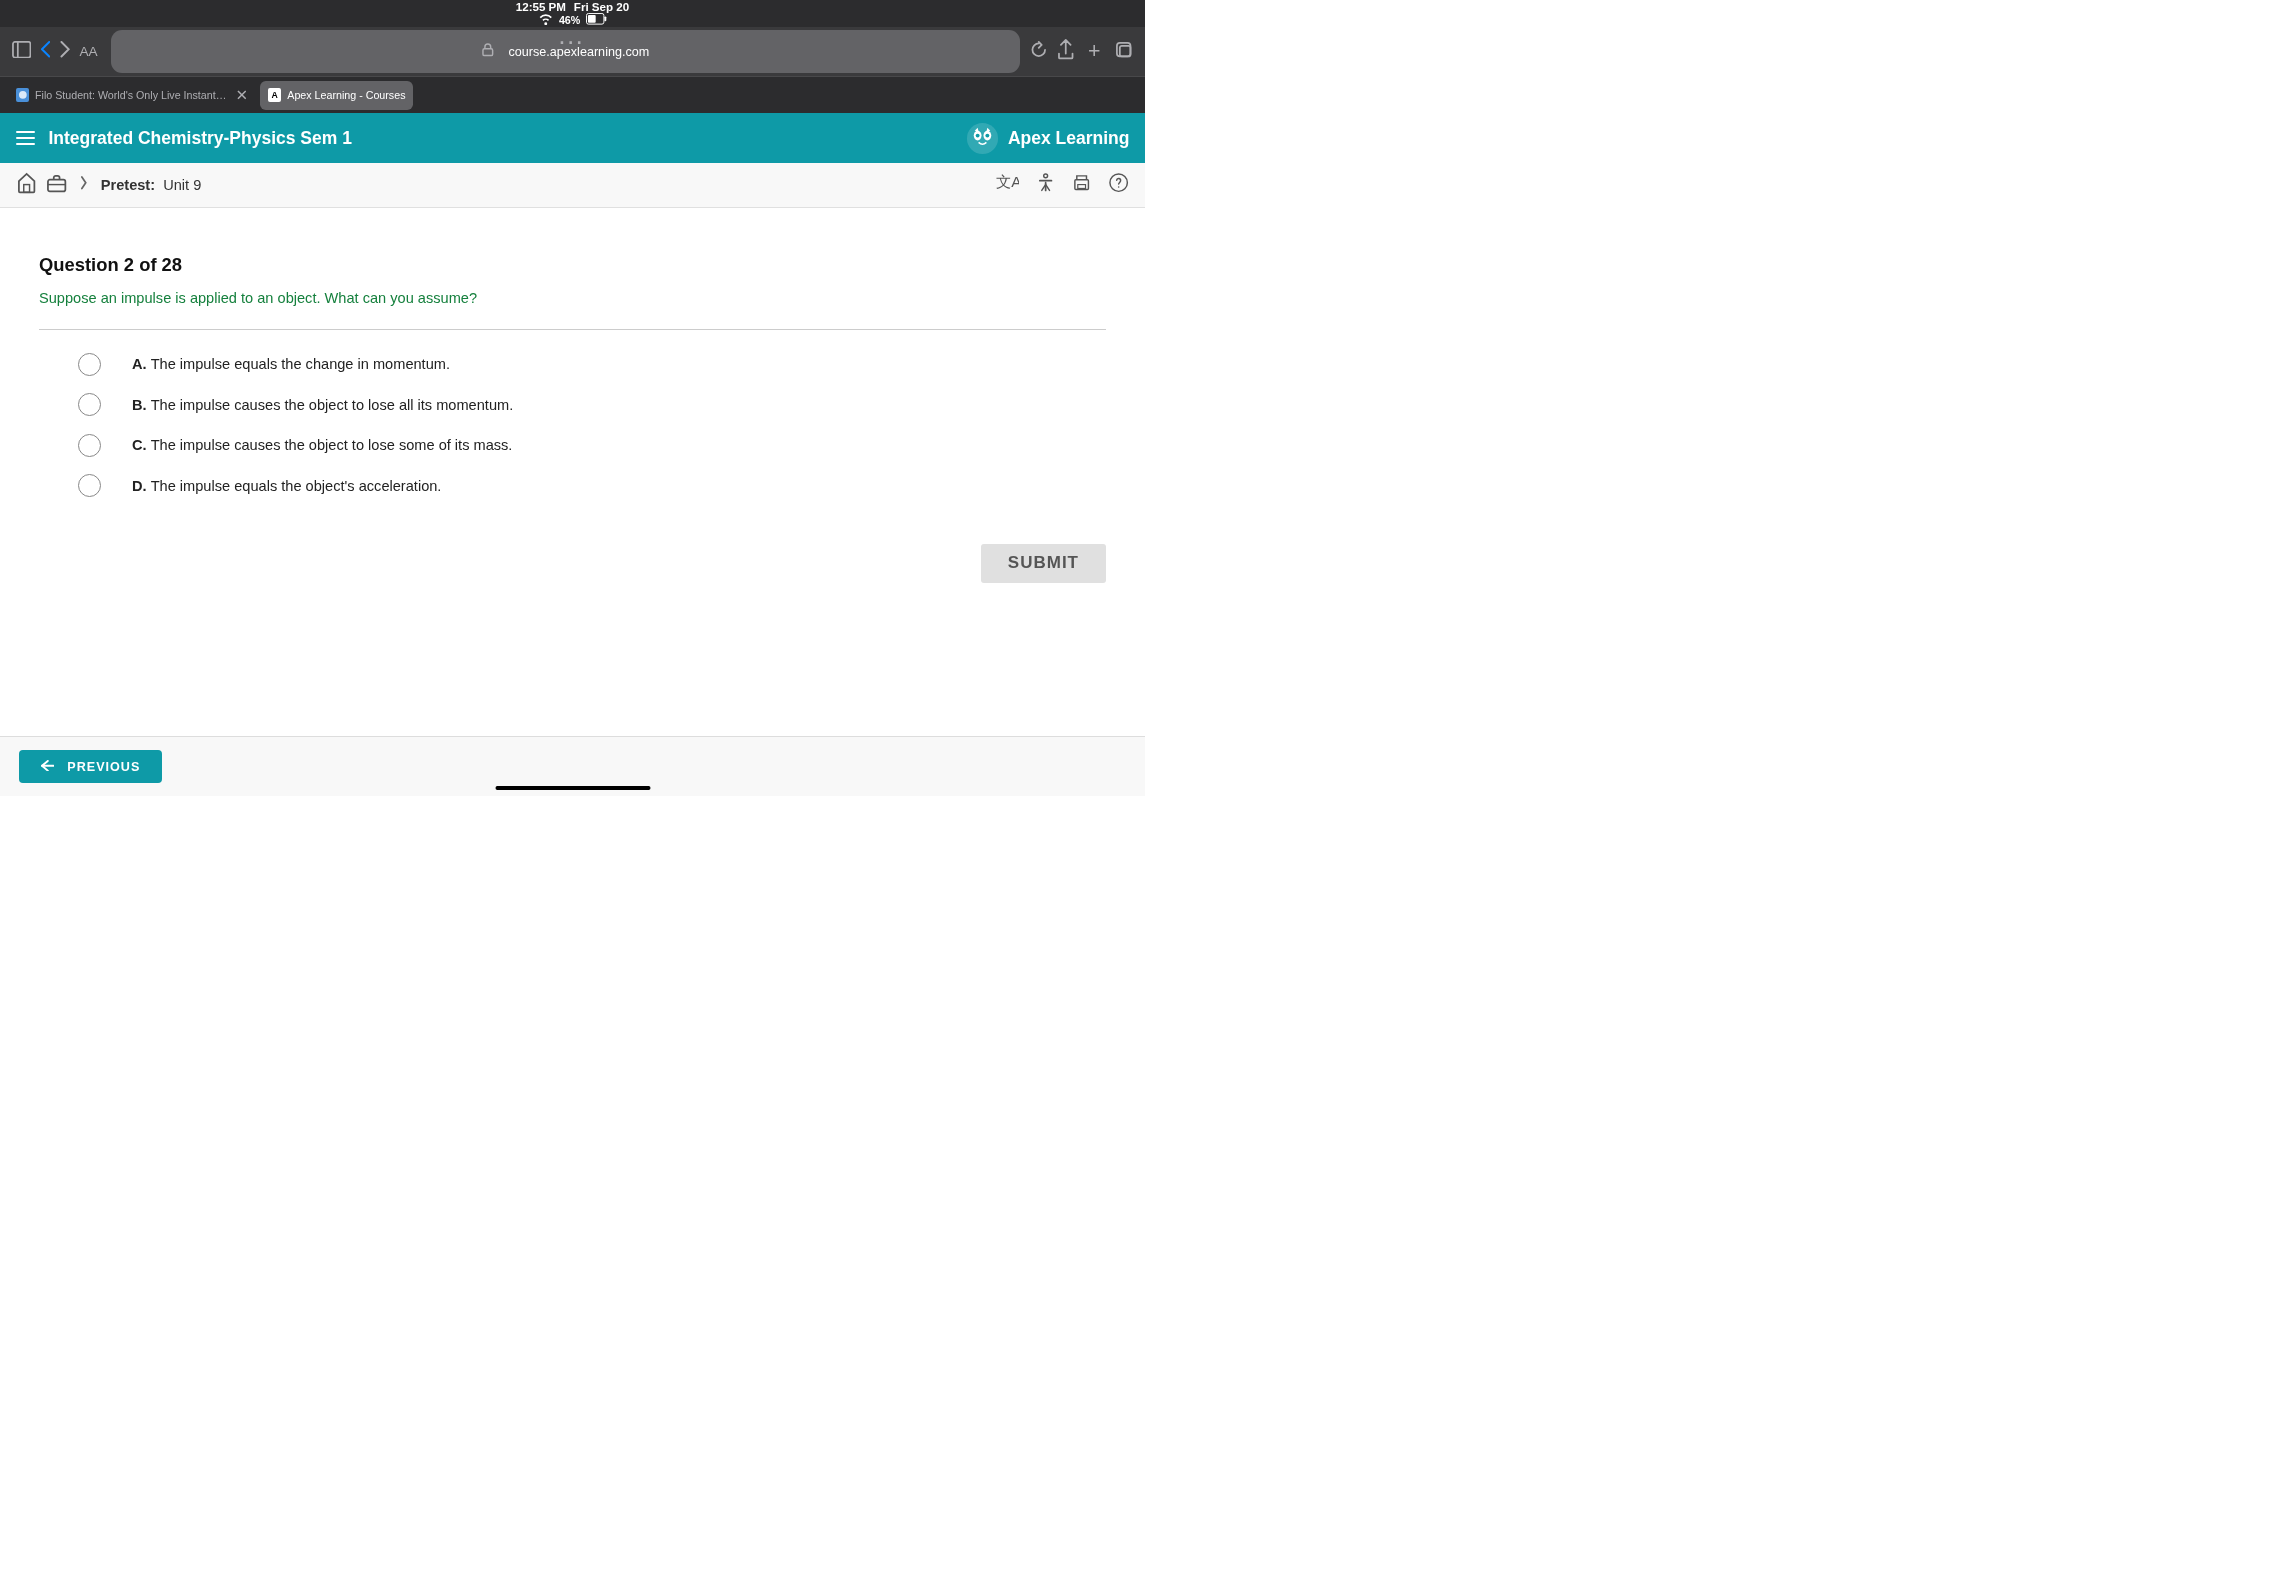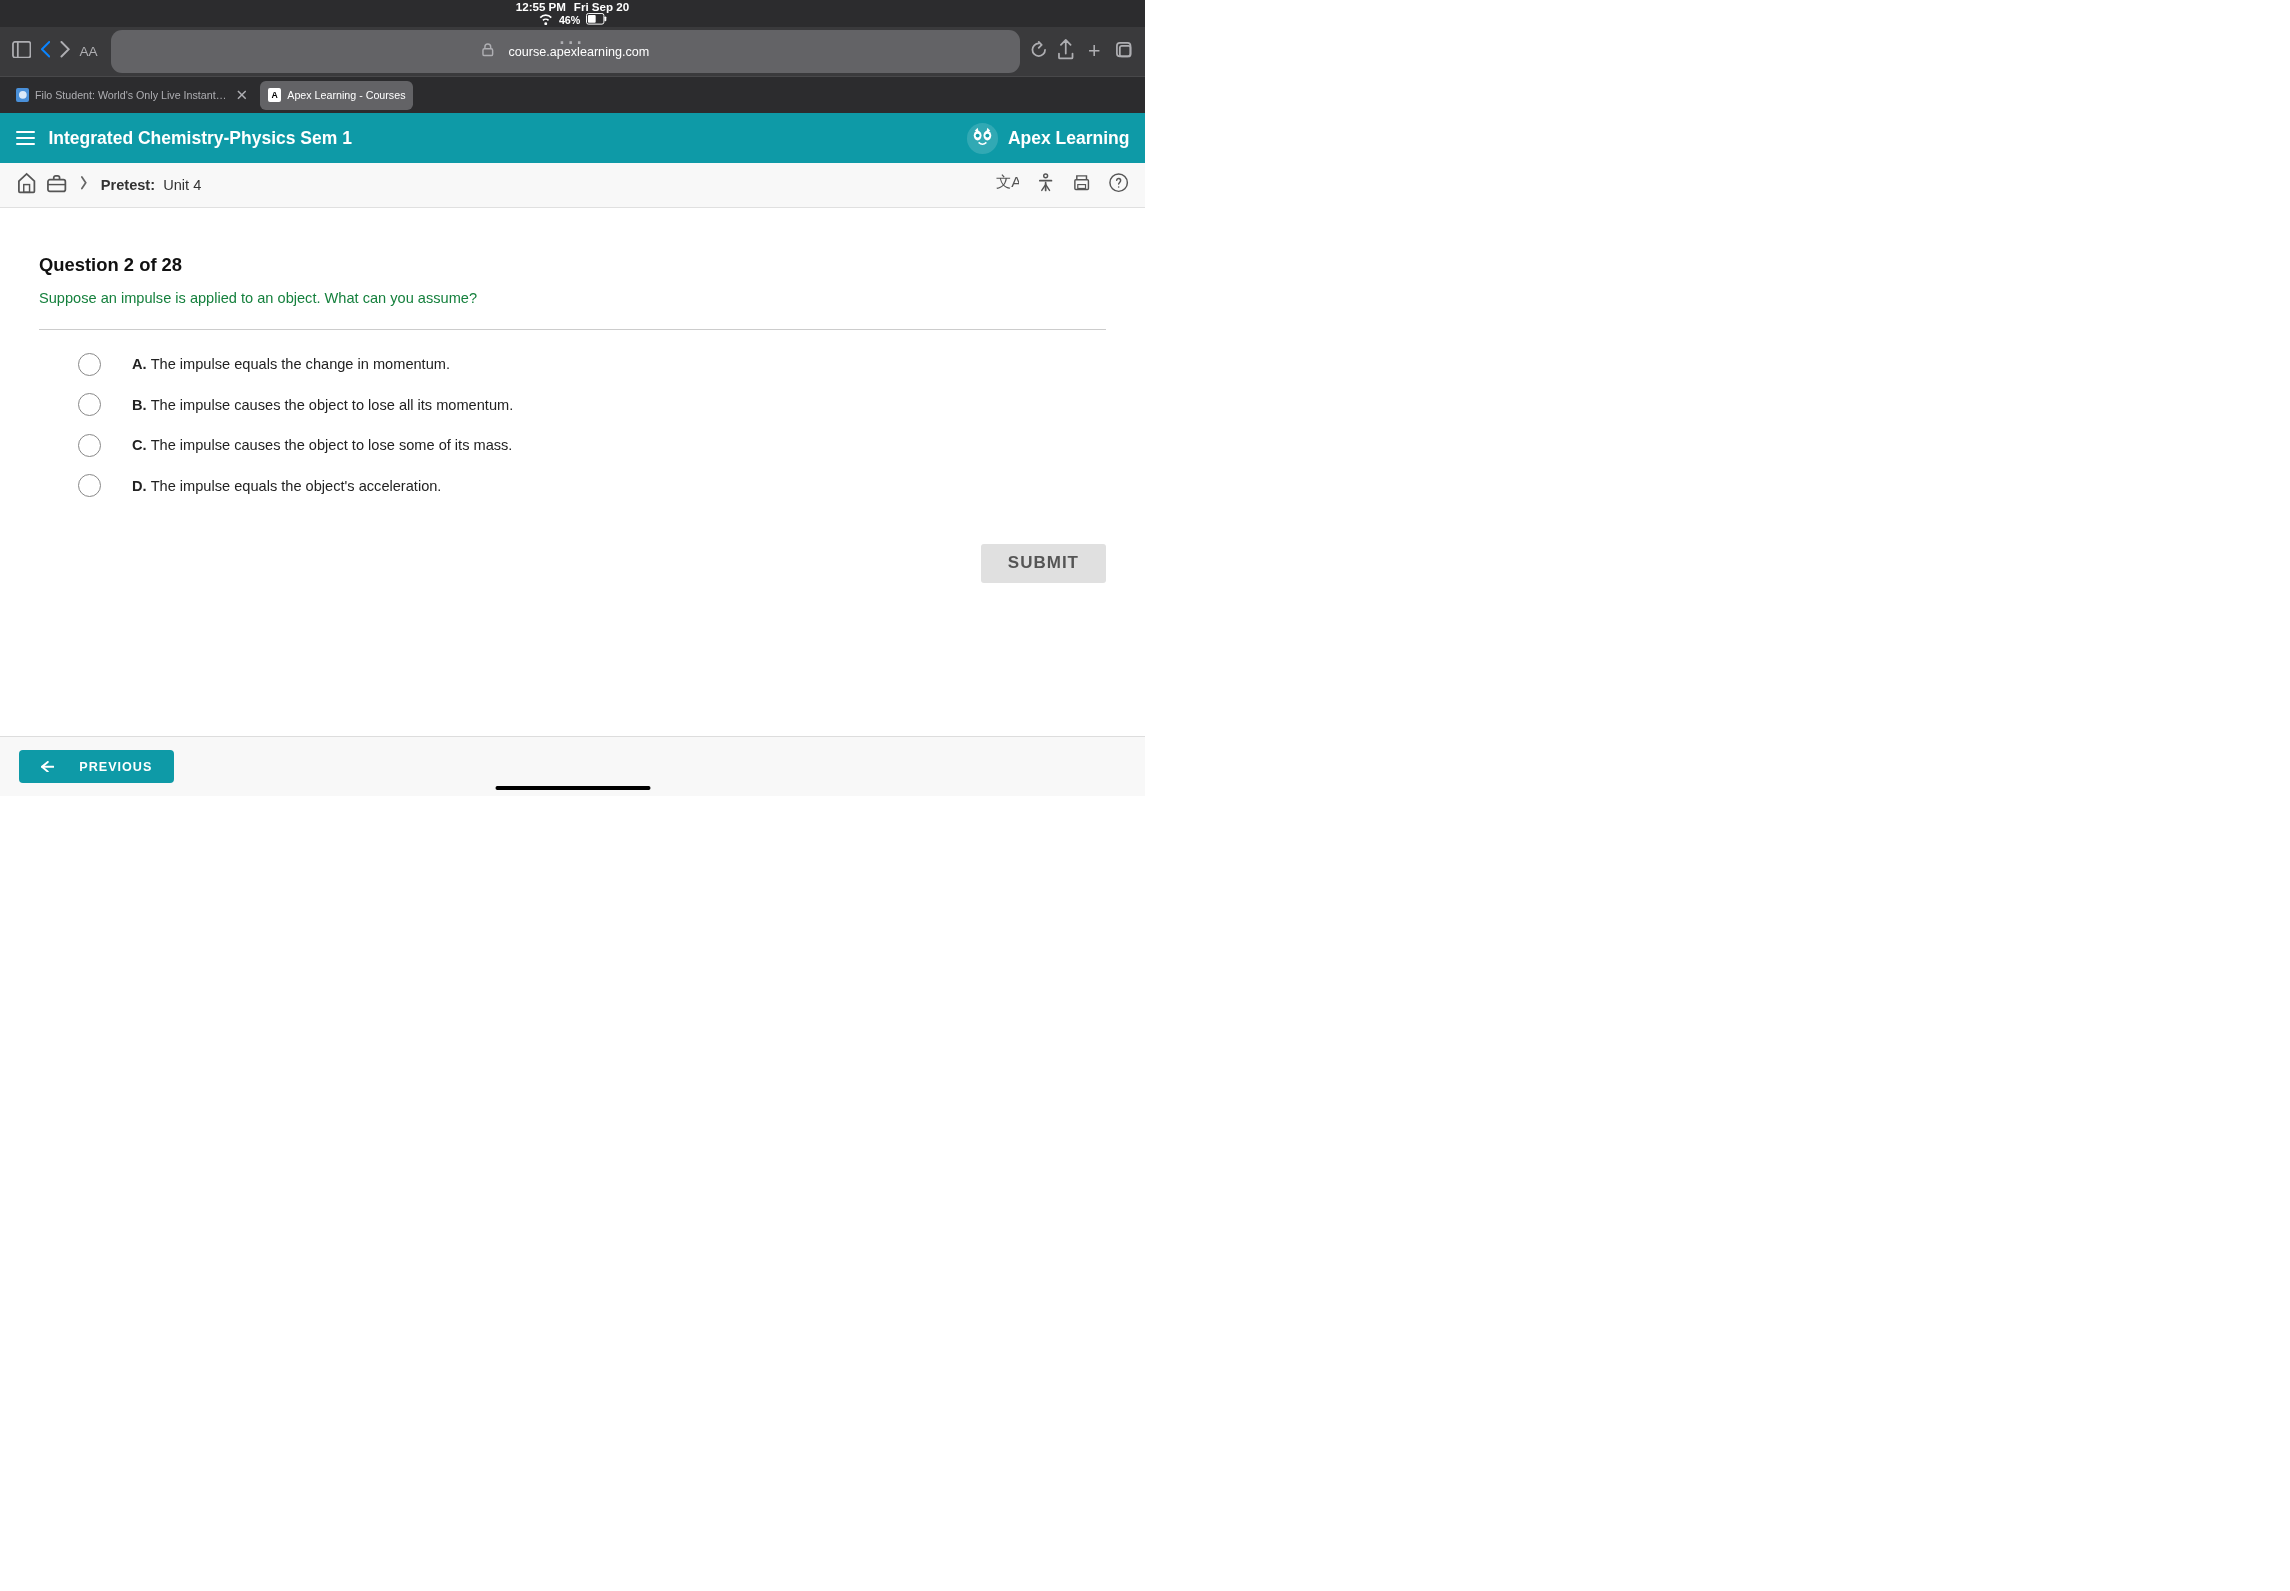--- a/index.html
+++ b/index.html
@@ -179,22 +179,22 @@
       background: #0e9aa7;
       color: #fff;
       border: none;
       padding: 9.7px 21.3px;
       font-size: 12.6px;
       font-weight: 700;
       letter-spacing: 1px;
       border-radius: 3.9px;
       cursor: pointer;
       display: flex;
-      align-items: center;
-      gap: 25px;
+      align-items: flex-start;
+      gap: 13px;
       text-transform: uppercase;
     }
     .home-indicator {
       position: absolute;
       bottom: 5.8px;
       left: 50%;
       transform: translateX(-50%);
       width: 155px;
       height: 3.9px;
       background: #000;
@@ -351,21 +351,21 @@
         <line x1="2" y1="13" x2="20" y2="13" stroke="#555" stroke-width="1.5"></line>
       </svg>
     </span>
     <span>
       <svg width="13.6" height="15.5" viewBox="0 0 14 16" fill="none">
         <polyline points="5,2 9,8 5,14" stroke="#666" stroke-width="1.8" stroke-linecap="round"></polyline>
       </svg>
     </span>
     <span class="pretest-label">
       <strong>Pretest:</strong>
-      &nbsp;<span>Unit 4</span>
+      &nbsp;<span>Unit 9</span>
     </span>
   </div>
   <div class="toolbar-right">
     <span>
       <svg width="23" height="21.3" viewBox="0 0 24 22" fill="none">
         <text x="0" y="16" font-size="16" fill="#555" font-family="Arial">文A</text>
       </svg>
     </span>
     <span>
       <svg width="21.3" height="21.3" viewBox="0 0 22 22" fill="none">

